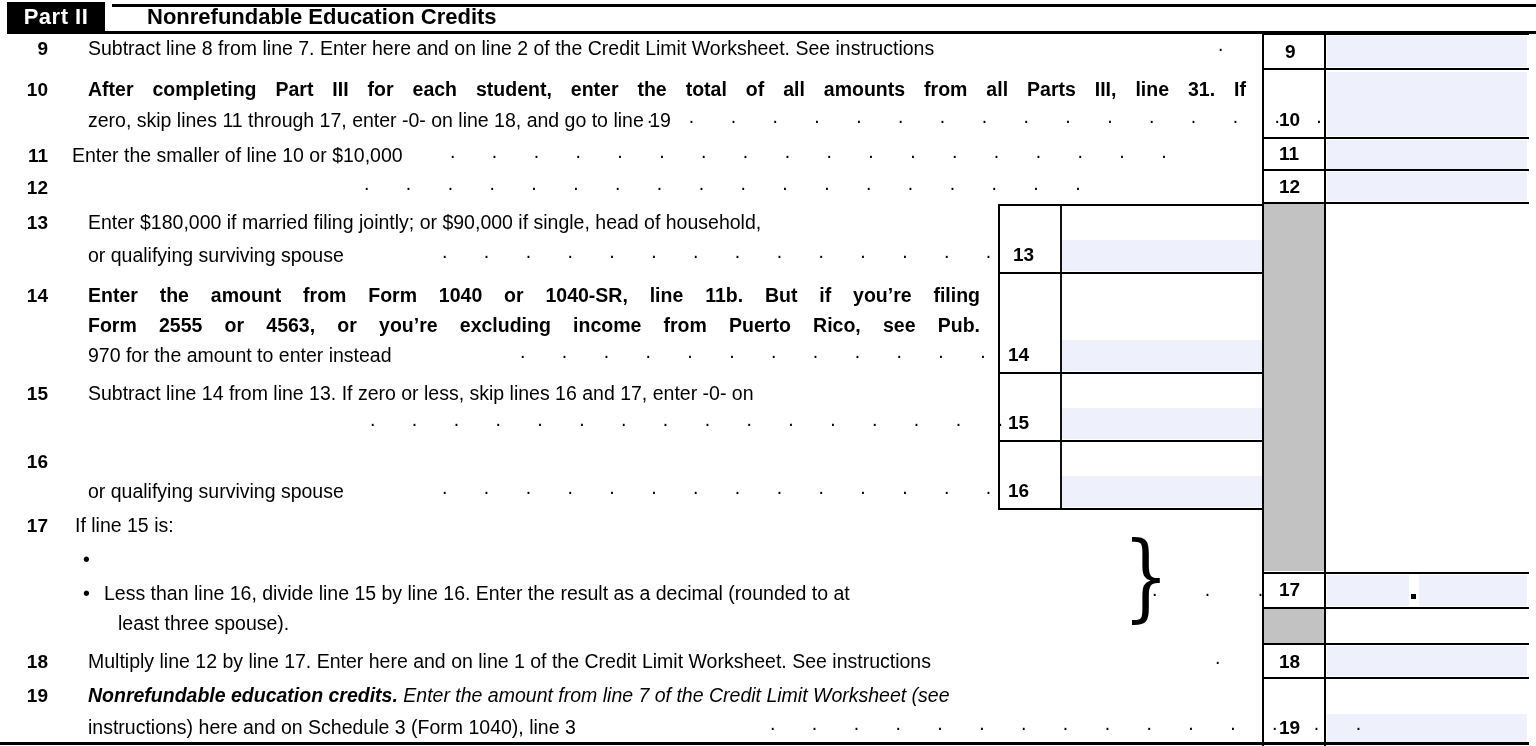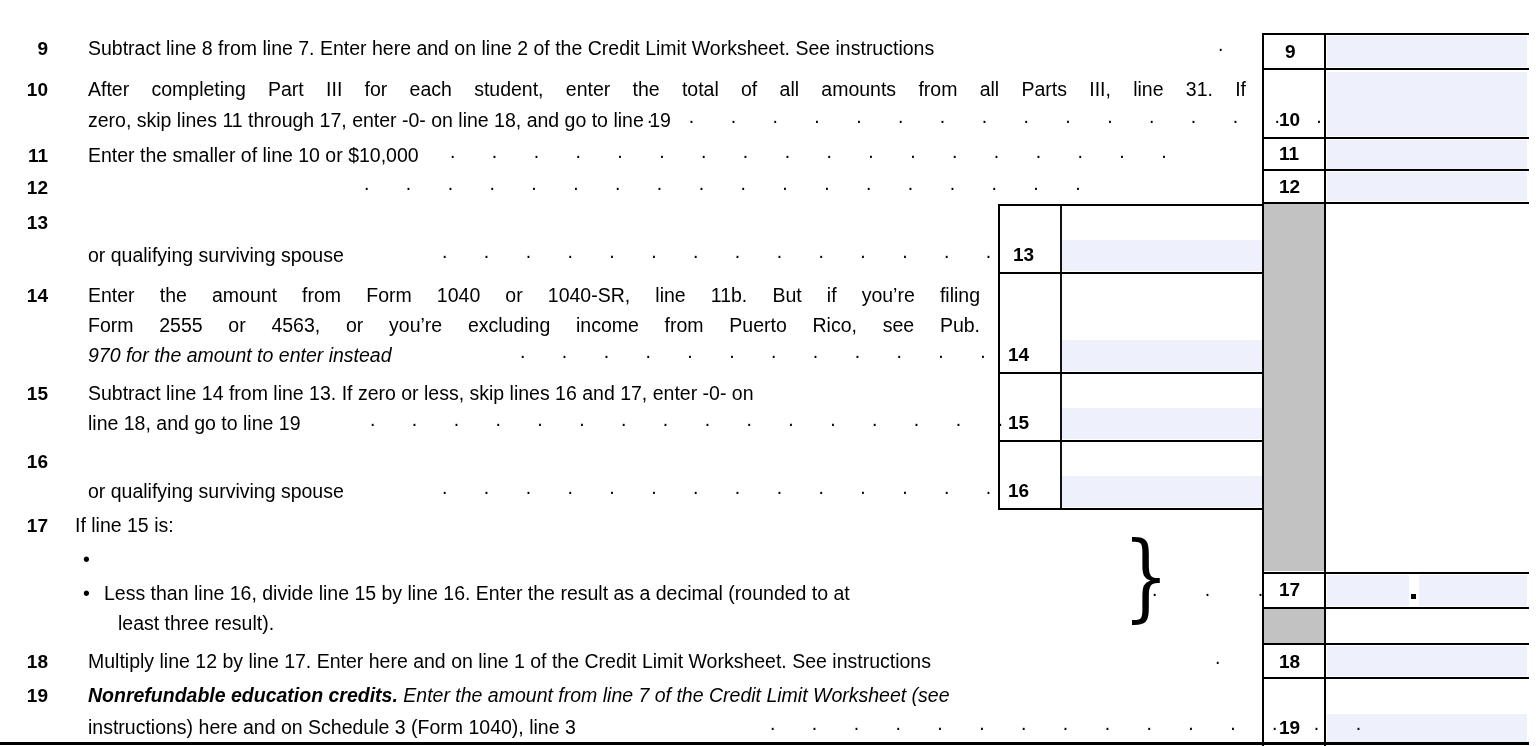--- a/index.html
+++ b/index.html
@@ -43,21 +43,21 @@
     font-weight:bold;font-size:19px;
     text-align:right;width:44px;left:4px;
     line-height:22px;
   }
   .body{
     position:absolute;
     font-size:19.5px;line-height:30px;
     color:#000;
   }
   .body b{font-weight:bold;}
-  .just{ text-align:justify; text-align-last:left; }
+  .just{ text-align:justify; text-align-last:left;font-weight:bold; }
   .just.fill{ text-align-last:justify; }
 
   
   .dots{
     font-size:19.5px;letter-spacing:17.5px;
     white-space:nowrap;color:#000;
     position:absolute;
   }
   .dots.tight{letter-spacing:15.5px;}
   .dots.wide{letter-spacing:21px;}
@@ -87,20 +87,26 @@
     color:#000;
     transform:scaleX(0.75);
     transform-origin:left center;
   }
 </style>
 </head>
 <body>
 
 <div id="form">
 
+  <div class="part-bar">
+    <div class="part-rule-top"></div>
+    <div class="part-badge">Part II</div>
+    <div class="part-title">Nonrefundable Education Credits</div>
+    <div class="part-rule-bot"></div>
+  </div>
 
   <div class="fill-blue" style="left:1327px;top:36px;width:200px;height:31px;"></div>
   <div class="fill-blue" style="left:1327px;top:72px;width:200px;height:64px;"></div>
   <div class="fill-blue" style="left:1327px;top:140px;width:200px;height:29px;"></div>
   <div class="fill-blue" style="left:1327px;top:172px;width:200px;height:29px;"></div>
 
   <div class="fill-blue" style="left:1062px;top:240px;width:200px;height:31px;"></div>
   <div class="fill-blue" style="left:1062px;top:340px;width:200px;height:31px;"></div>
   <div class="fill-blue" style="left:1062px;top:408px;width:200px;height:31px;"></div>
   <div class="fill-blue" style="left:1062px;top:476px;width:200px;height:31px;"></div>
@@ -145,59 +151,59 @@
   <div class="dots" style="left:1218px;top:33px;">.</div>
   <div class="numbox" style="left:1285px;top:42px;">9</div>
 
   <div class="lineno" style="top:79px;">10</div>
   <div class="body just fill" style="left:88px;top:74px;width:1158px;">After completing Part III for each student, enter the total of all amounts from all Parts III, line 31. If</div>
   <div class="body" style="left:88px;top:105px;width:600px;">zero, skip lines 11 through 17, enter -0- on line 18, and go to line 19</div>
   <div class="dots tight" style="left:647px;top:105px;">.  .  .  .  .  .  .  .  .  .  .  .  .  .  .  .  .</div>
   <div class="numbox" style="left:1279px;top:110px;">10</div>
 
   <div class="lineno" style="top:145px;">11</div>
-  <div class="body" style="left:88px;top:140px;width:400px;">Enter the smaller of line 10 or $10,000</div>
+  <div class="body" style="left:72px;top:140px;width:400px;">Enter the smaller of line 10 or $10,000</div>
   <div class="dots tight" style="left:450px;top:140px;">.  .  .  .  .  .  .  .  .  .  .  .  .  .  .  .  .  .</div>
   <div class="numbox" style="left:1279px;top:144px;">11</div>
 
   <div class="lineno" style="top:177px;">12</div>
   <div class="dots tight" style="left:364px;top:172px;">.  .  .  .  .  .  .  .  .  .  .  .  .  .  .  .  .  .</div>
   <div class="numbox" style="left:1279px;top:177px;">12</div>
 
   <div class="lineno" style="top:212px;">13</div>
+  <div class="body" style="left:88px;top:207px;width:920px;">Enter $180,000 if married filing jointly; or $90,000 if single, head of household,</div>
   <div class="body" style="left:88px;top:240px;width:380px;">or qualifying surviving spouse</div>
   <div class="dots tight" style="left:442px;top:240px;">.  .  .  .  .  .  .  .  .  .  .  .  .  .</div>
   <div class="numbox" style="left:1013px;top:245px;">13</div>
 
   <div class="lineno" style="top:285px;">14</div>
   <div class="body just fill" style="left:88px;top:280px;width:892px;">Enter the amount from Form 1040 or 1040-SR, line 11b. But if you’re filing</div>
   <div class="body just fill" style="left:88px;top:310px;width:892px;">Form 2555 or 4563, or you’re excluding income from Puerto Rico, see Pub.</div>
-  <div class="body" style="left:88px;top:340px;width:420px;font-style:italic;">970 for the amount to enter instead</div>
+  <div class="body" style="left:88px;top:340px;width:420px;">970 for the amount to enter instead</div>
   <div class="dots tight" style="left:520px;top:340px;">.  .  .  .  .  .  .  .  .  .  .  .  .</div>
   <div class="numbox" style="left:1008px;top:345px;">14</div>
 
   <div class="lineno" style="top:383px;">15</div>
   <div class="body" style="left:88px;top:378px;width:900px;">Subtract line 14 from line 13. If zero or less, skip lines 16 and 17, enter -0- on</div>
-  <div class="body" style="left:88px;top:408px;width:320px;">line 18, and go to line 19</div>
   <div class="dots tight" style="left:370px;top:408px;">.  .  .  .  .  .  .  .  .  .  .  .  .  .  .  .</div>
   <div class="numbox" style="left:1008px;top:413px;">15</div>
 
   <div class="lineno" style="top:451px;">16</div>
   <div class="body" style="left:88px;top:476px;width:380px;">or qualifying surviving spouse</div>
   <div class="dots tight" style="left:442px;top:476px;">.  .  .  .  .  .  .  .  .  .  .  .  .  .</div>
   <div class="numbox" style="left:1008px;top:481px;">16</div>
 
   <div class="lineno" style="top:515px;">17</div>
   <div class="body" style="left:75px;top:510px;width:400px;">If line 15 is:</div>
 
   <div class="body" style="left:83px;top:544px;width:20px;">•</div>
 
   <div class="body" style="left:83px;top:578px;width:20px;">•</div>
   <div class="body" style="left:104px;top:578px;width:1010px;">Less than line 16, divide line 15 by line 16. Enter the result as a decimal (rounded to at</div>
-  <div class="body" style="left:118px;top:608px;width:400px;">least three result).</div>
+  <div class="body" style="left:118px;top:608px;width:400px;">least three spouse).</div>
 
   <div class="brace" style="left:1123px;top:528px;">}</div>
   <div class="dots wide" style="left:1152px;top:578px;">.   .   .</div>
   <div class="numbox" style="left:1279px;top:580px;">17</div>
 
   <div class="lineno" style="top:651px;">18</div>
   <div class="body" style="left:88px;top:646px;width:1110px;">Multiply line 12 by line 17. Enter here and on line 1 of the Credit Limit Worksheet. See instructions</div>
   <div class="dots" style="left:1215px;top:646px;">.</div>
   <div class="numbox" style="left:1279px;top:652px;">18</div>
 

